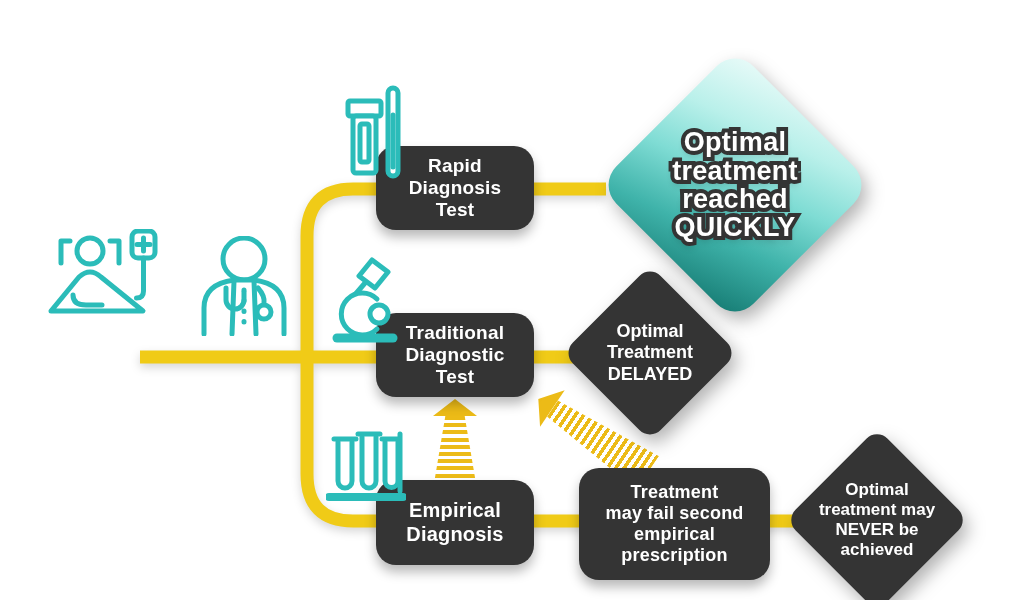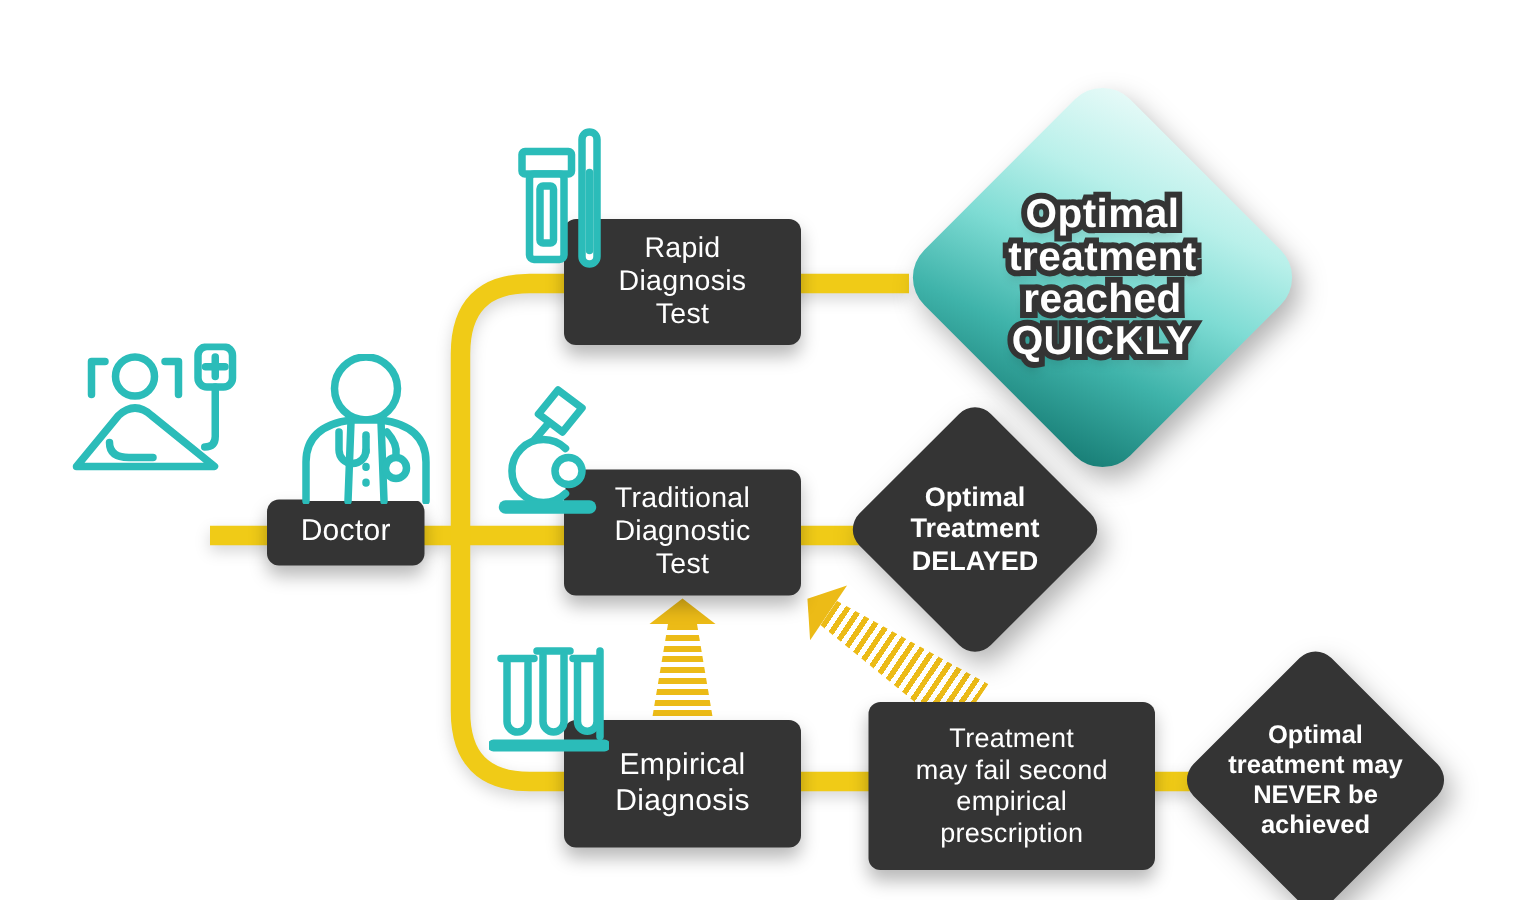--- a/index.html
+++ b/index.html
@@ -1,22 +1,22 @@
 <!DOCTYPE html>
 <html><head>
 <meta charset="utf-8">
 <style>
   html,body{margin:0;padding:0;background:#fff;}
   #canvas{position:relative;width:1024px;height:600px;background:#ffffff;overflow:hidden;
           font-family:"Liberation Sans",sans-serif;margin-top:33px;}
 
   
-  .node{position:absolute;background:#343434;border-radius:8px;color:#fff;
+  .node{position:absolute;background:#343434;border-radius:20px;color:#fff;
         display:flex;align-items:center;justify-content:center;text-align:center;
-        font-weight:normal;white-space:pre-line;line-height:1.16;letter-spacing:.2px;
+        font-weight:bold;white-space:pre-line;line-height:1.16;letter-spacing:.2px;
         box-shadow:0 7px 12px rgba(0,0,0,.28);z-index:4;}
   #node-sick{left:35px;top:288px;width:113px;height:68px;font-size:20px;}
   #node-doctor{left:178px;top:300px;width:105px;height:44px;font-size:20px;}
   #node-rapid{left:376px;top:113px;width:158px;height:84px;font-size:19px;}
   #node-traditional{left:376px;top:280px;width:158px;height:84px;font-size:19px;}
   #node-empirical{left:376px;top:447px;width:158px;height:85px;font-size:20px;}
   #node-treatfail{left:579px;top:435px;width:191px;height:112px;font-size:18px;}
 
   
   .diamond{position:absolute;z-index:3;}
@@ -113,23 +113,20 @@
         <div class="shape"></div>
       </div>
     <div class="label">
       <span class="txt">Optimal
 treatment may
 NEVER be
 achieved</span>
     </div>
   </div>
 
-  <div class="node" id="node-doctor">
-    <span>Doctor</span>
-  </div>
   <div class="node" id="node-rapid">
     <span>Rapid
 Diagnosis
 Test</span>
   </div>
   <div class="node" id="node-traditional">
     <span>Traditional
 Diagnostic
 Test</span>
   </div>

